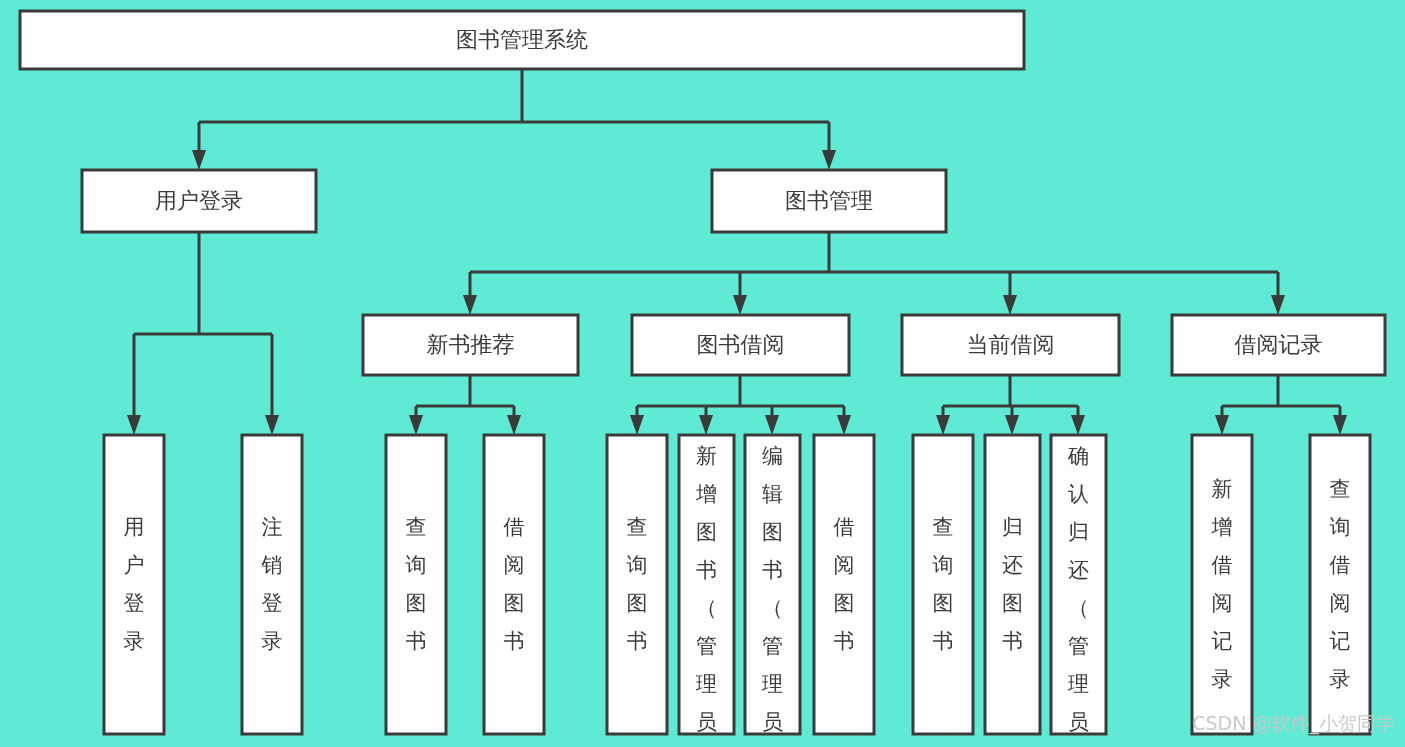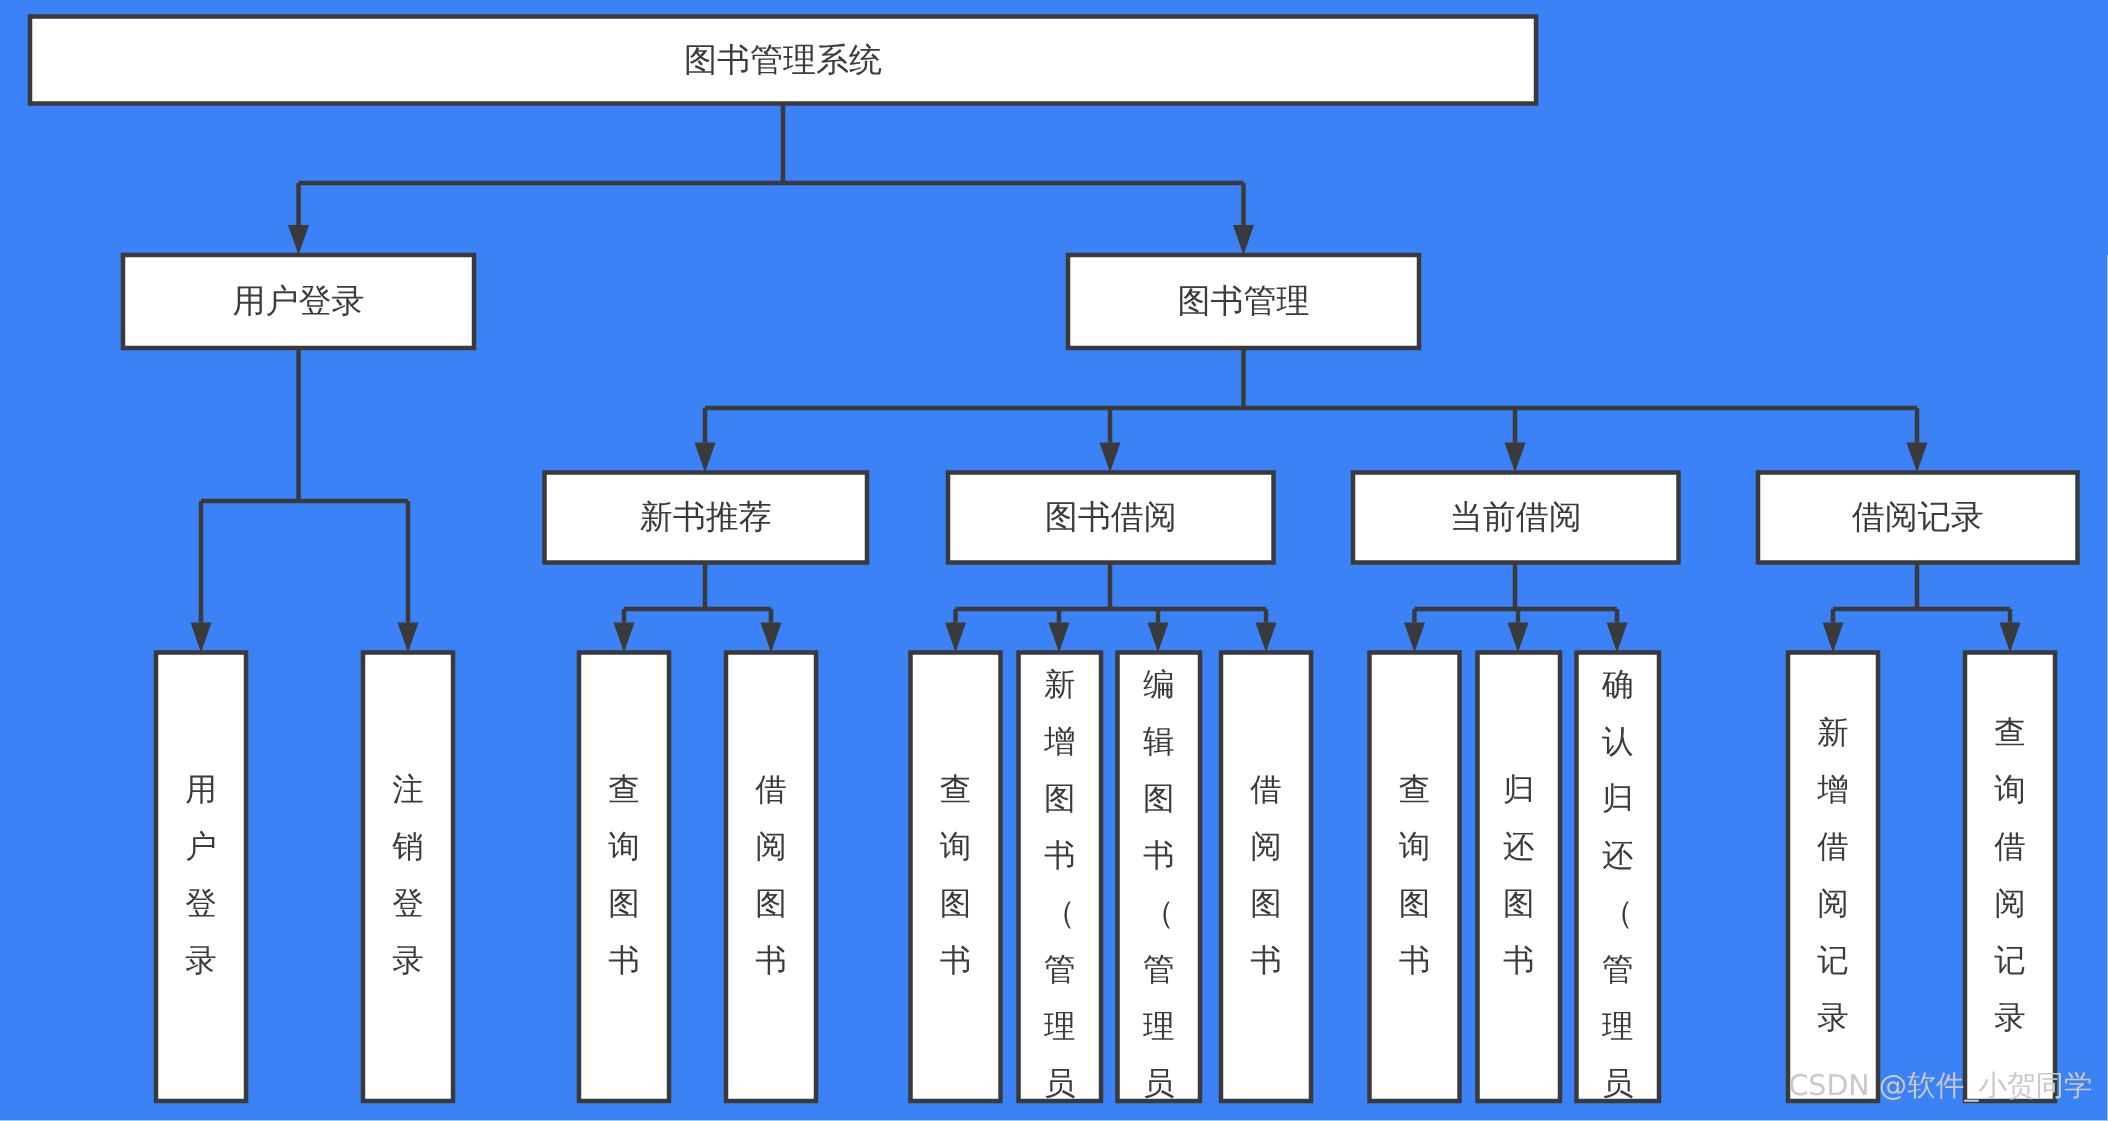--- a/index.html
+++ b/index.html
@@ -11,21 +11,21 @@
   body {
     width: 1405px;
     height: 747px;
     font-family: "DejaVu Sans", "Liberation Sans", sans-serif;
     overflow: hidden;
   }
   #diagram-root {
     position: relative;
     width: 1405px;
     height: 747px;
-    background: #3b82f6;
+    background: #5eead4;
   }
   svg.diagram-canvas {
     position: absolute;
     left: 0;
     top: 0;
     width: 1405px;
     height: 747px;
     display: block;
   }
   .node-box {

